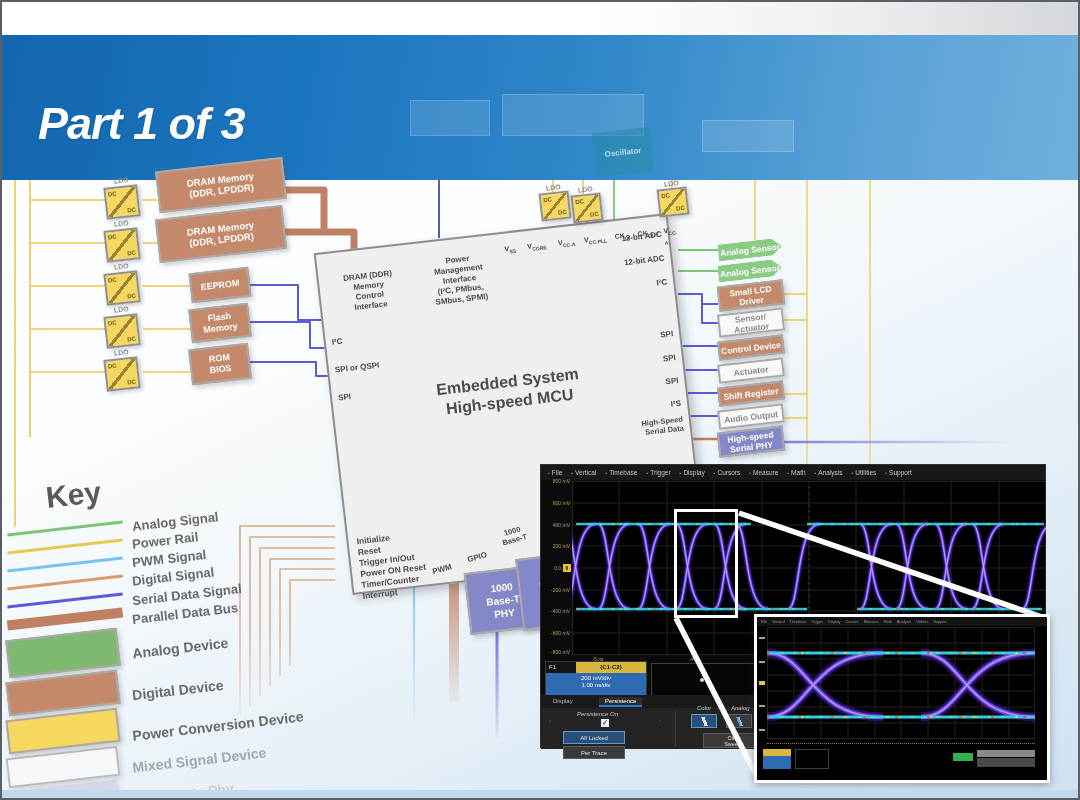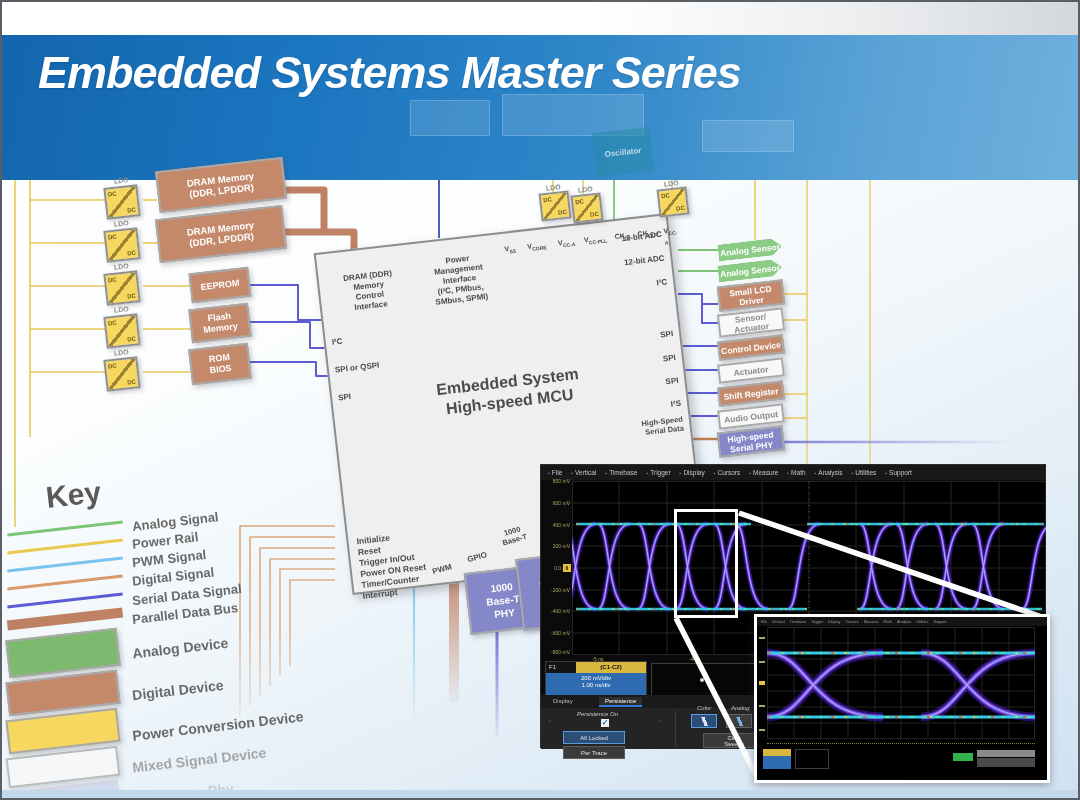--- a/index.html
+++ b/index.html
@@ -335,21 +335,21 @@
   <div class="abs dbox whitebox rot" style="left:5px;top:750px;width:112px;height:30px;opacity:.75;"></div>
   <div class="abs dbox rot" style="left:5px;top:784px;width:112px;height:18px;background:#9aa0d8;opacity:.3;"></div>
   <span class="abs keylabel rot" style="left:130px;top:638px;font-size:14px;">Analog Device</span>
   <span class="abs keylabel rot" style="left:130px;top:680px;font-size:14px;">Digital Device</span>
   <span class="abs keylabel rot" style="left:130px;top:716px;font-size:14px;">Power Conversion Device</span>
   <span class="abs keylabel rot" style="left:130px;top:750px;font-size:14px;opacity:.55;">Mixed Signal Device</span>
   <span class="abs keylabel rot" style="left:130px;top:784px;font-size:14px;opacity:.25;">Serial Data Phy</span>
 
   <div id="topstrip" class="abs"></div>
   <div id="banner" class="abs">
-    <h1><span>Embedded Systems Master Series</span><br></h1>
+    <h1><br><span>Part 1 of 3</span></h1>
   </div>
   <div class="abs ghostbox" style="left:408px;top:98px;width:78px;height:34px;"></div>
   <div class="abs ghostbox" style="left:500px;top:92px;width:140px;height:40px;"></div>
   <div class="abs ghostbox" style="left:700px;top:118px;width:90px;height:30px;"></div>
   <div id="oscillator" class="abs rot">Oscillator</div>
 
   <div id="scope" class="abs">
     <div id="scope-menu">
       <span>File</span>
       <span>Vertical</span>

